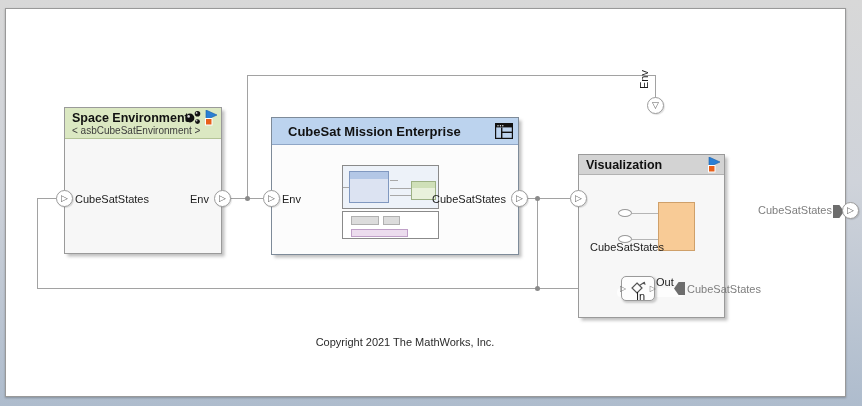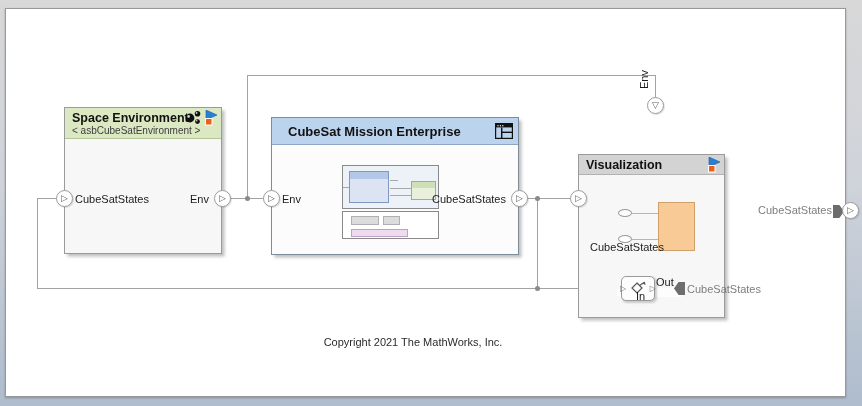--- a/index.html
+++ b/index.html
@@ -41,21 +41,21 @@
   .mini-block { position:absolute; }
   .env-rot { position:absolute; writing-mode:vertical-rl; transform:rotate(180deg);
              font-size:11px; color:#1c1c1c; }
   .adapter { position:absolute; left:621px; top:276px; width:34px; height:25px;
              background:#fdfdfd; border:1px solid #9a9a9a; border-radius:5px;
              box-shadow:1.5px 1.5px 2px rgba(120,120,120,.35); }
   .mini-chevron { position:absolute; font-size:8px; color:#777; line-height:8px; }
   .stub { position:absolute; background:#6d6d6d; }
   .stub-left  { clip-path:polygon(0 50%, 42% 0, 100% 0, 100% 100%, 42% 100%); }
   .stub-right { clip-path:polygon(0 0, 58% 0, 100% 50%, 58% 100%, 0 100%); }
-  .copyright { position:absolute; left:313px; top:336px; width:200px; text-align:center;
+  .copyright { position:absolute; left:305px; top:336px; width:200px; text-align:center;
                font-size:11px; color:#2b2b2b; white-space:nowrap; }
   svg { display:block; }
 </style>
 </head>
 <body>
 
 <div class="stage">
 
   <div class="frame"></div>
 

